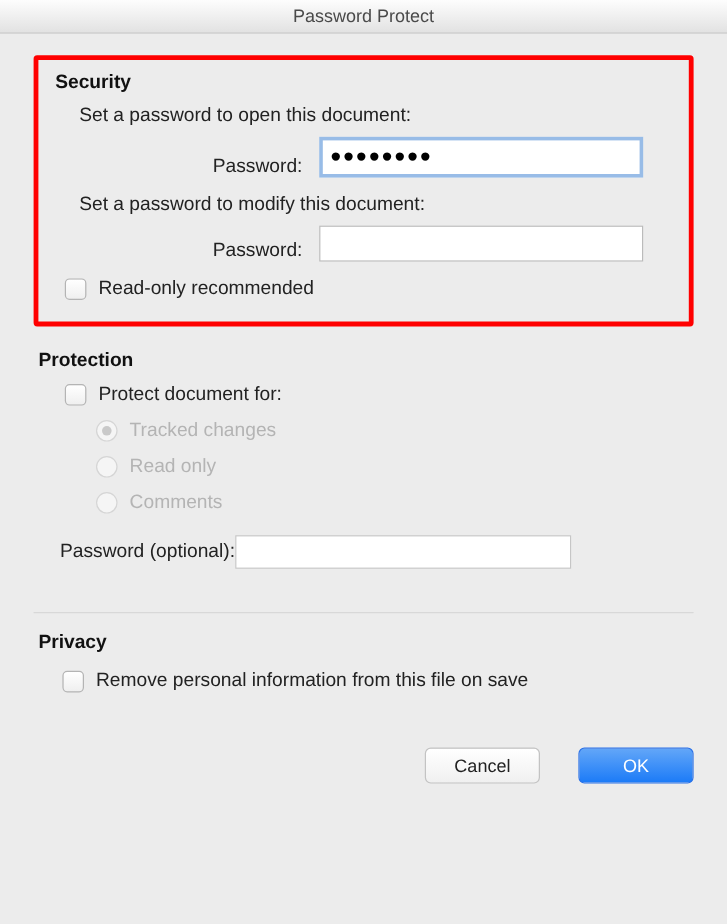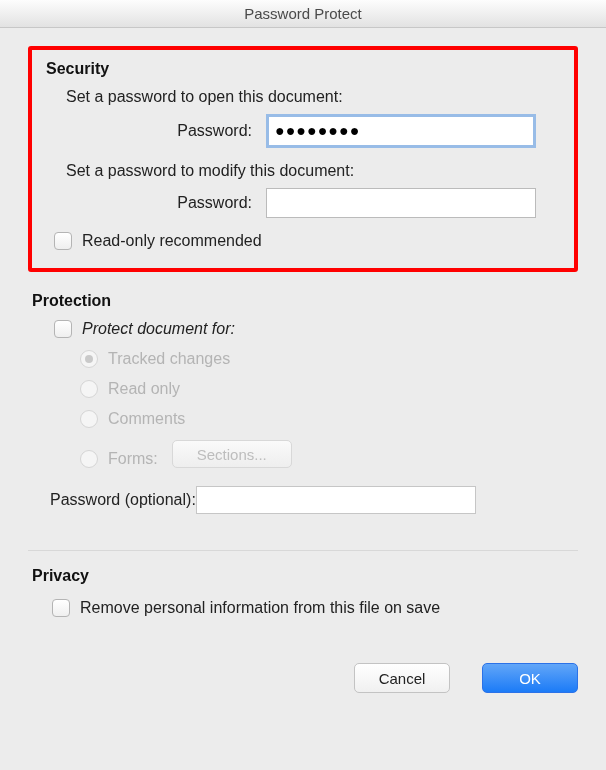--- a/index.html
+++ b/index.html
@@ -41,21 +41,21 @@
       font-weight: 600;
       color: #111;
       margin-bottom: 10px;
     }
     .open-label, .modify-label {
       color: #222;
       margin: 10px 0 8px 20px;
     }
     .pw-row {
       display: flex;
-      align-items: center;
+      align-items: flex-end;
       margin-left: 20px;
       margin-bottom: 14px;
     }
     .pw-label {
       width: 200px;
       text-align: right;
       padding-right: 14px;
     }
     .pw-input {
       width: 270px;
@@ -207,42 +207,37 @@
       </div>
 
       <div class="checkbox-row">
         <div class="cb"></div>
         <span>Read-only recommended</span>
       </div>
     </div>
 
     <div class="protection-section">
       <div class="section-title">Protection</div>
-      <div class="checkbox-row" style="margin-left:14px;margin-top:10px;font-style:italic;">
+      <div class="checkbox-row" style="margin-left:14px;margin-top:10px;">
         <div class="cb"></div>
         <span>Protect document for:</span>
       </div>
       <div class="protect-list">
         <div class="protect-item">
           <div class="radio checked"></div>
           <span class="disabled">Tracked changes</span>
         </div>
         <div class="protect-item">
           <div class="radio"></div>
           <span class="disabled">Read only</span>
         </div>
         <div class="protect-item">
           <div class="radio"></div>
           <span class="disabled">Comments</span>
         </div>
-        <div class="protect-item">
-          <div class="radio"></div>
-          <span class="disabled">Forms:</span>
-          <button class="sections-btn">Sections...</button>
-        </div>
       </div>
       <div class="opt-pw-row">
         <span class="opt-pw-label">Password (optional):</span>
         <input type="text" class="opt-pw-input" value="" style="">
       </div>
     </div>
 
     <div class="divider"></div>
 
     <div class="privacy-section">

